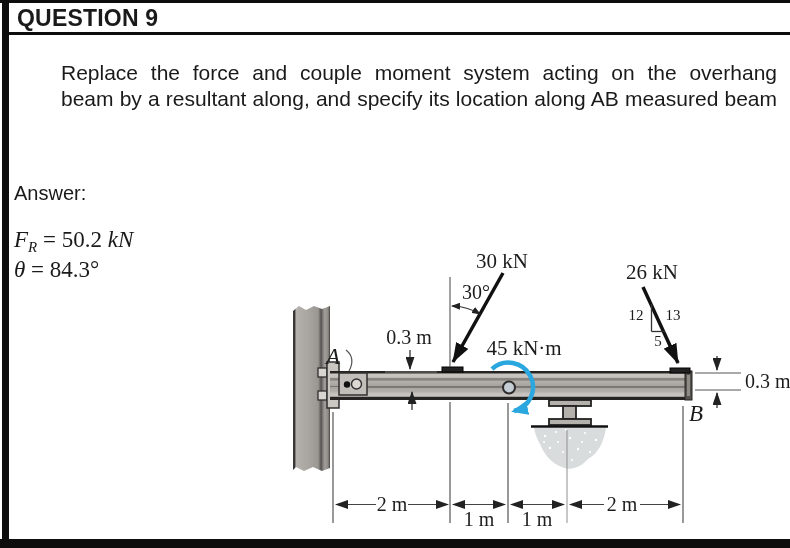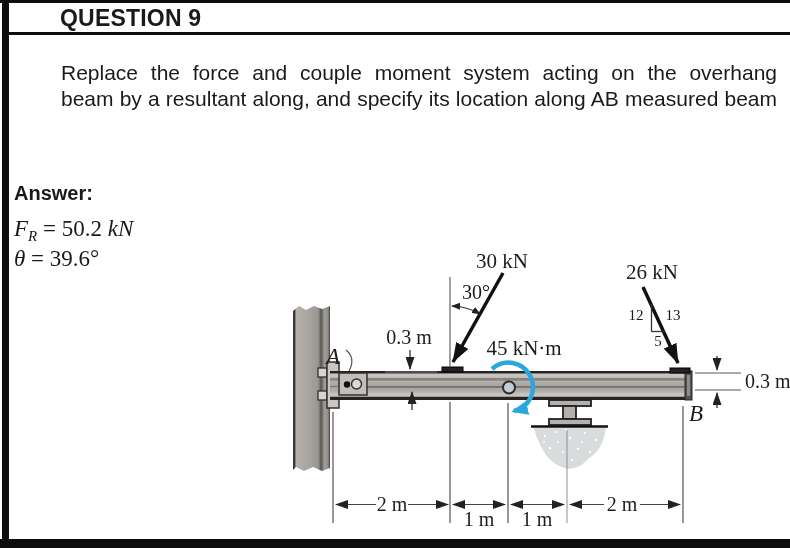--- a/index.html
+++ b/index.html
@@ -2,28 +2,28 @@
 <html><head>
 <meta charset="utf-8">
 <style>
   html,body{margin:0;padding:0;}
   body{width:790px;height:548px;background:#ffffff;overflow:hidden;
        font-family:"Liberation Sans",sans-serif;color:#1a1a1a;position:relative;}
   .page{position:absolute;inset:0;}
   .border-top{position:absolute;left:0;top:0;width:790px;height:3px;background:#0d0d0d;}
   .border-left{position:absolute;left:2px;top:0;width:7px;height:548px;background:#0d0d0d;}
   .border-bottom{position:absolute;left:0;top:539px;width:790px;height:9px;background:#0d0d0d;}
-  .heading{position:absolute;left:17px;top:5px;font-size:23px;font-weight:bold;letter-spacing:0.2px;margin-left:43px;}
+  .heading{position:absolute;left:17px;top:5px;font-size:23px;font-weight:bold;letter-spacing:0.2px;}
   .heading-rule{position:absolute;left:9px;top:32px;width:781px;height:3px;background:#0d0d0d;}
   .para{position:absolute;left:13px;top:60px;width:764px;font-size:21px;line-height:26px;}
   .pline{white-space:normal;margin-left:48px;}
   .pline.just{text-align:justify;text-align-last:justify;}
   .it{}
   .answer{position:absolute;left:14px;top:182px;}
-  .answer-label{font-size:20px;font-weight:bold;margin-bottom:11px;}
+  .answer-label{font-size:20px;font-weight:normal;margin-bottom:22px;}
   .mathline{font-family:"Liberation Serif","DejaVu Serif",serif;font-size:23px;height:30px;}
   .mvar{font-style:italic;}
   .msub{font-style:italic;font-size:15px;vertical-align:-5px;}
   .munit{font-style:italic;font-family:Liberation Serif, serif;}
   svg text{font-family:"Liberation Serif","DejaVu Serif",serif;fill:#1c1c1c;}
   .lbl{font-size:21px;}
   .dim{font-size:20px;}
   .slope{font-size:15px;}
   .pt{font-size:23px;font-style:italic;}
 </style>
@@ -39,21 +39,21 @@
   <div class="heading-rule"></div>
 
   <div class="para">
     <div class="pline just"><span>Replace the force and couple moment system acting on the overhang</span></div>
     <div class="pline just"><span>beam by a resultant along, and specify its location along </span><span class="it">AB</span><span> measured beam</span></div>
   </div>
 
   <div class="answer">
     <div class="answer-label">Answer:</div>
     <div class="mathline"><span class="mvar">F</span><span class="msub">R</span><span> = 50.2 </span><span class="munit">kN</span></div>
-    <div class="mathline"><span class="mvar">θ</span><span class="msub"></span><span> = 39.6°</span><span class="munit"></span></div>
+    <div class="mathline"><span class="mvar">θ</span><span class="msub"></span><span> = 84.3°</span><span class="munit"></span></div>
   </div>
 
   <svg width="790" height="548" viewBox="0 0 790 548" style="position:absolute;left:0;top:0;">
     <defs>
       <marker id="ah" markerUnits="userSpaceOnUse" markerWidth="20" markerHeight="14" refX="19" refY="7" orient="auto">
         <path d="M0,0 L20,7 L0,14 Z" fill="#111"></path>
       </marker>
       <marker id="ad" markerUnits="userSpaceOnUse" markerWidth="13" markerHeight="9" refX="12" refY="4.5" orient="auto" markeroverflow="visible">
         <path d="M0,0 L13,4.5 L0,9 Z" fill="#222"></path>
       </marker>

